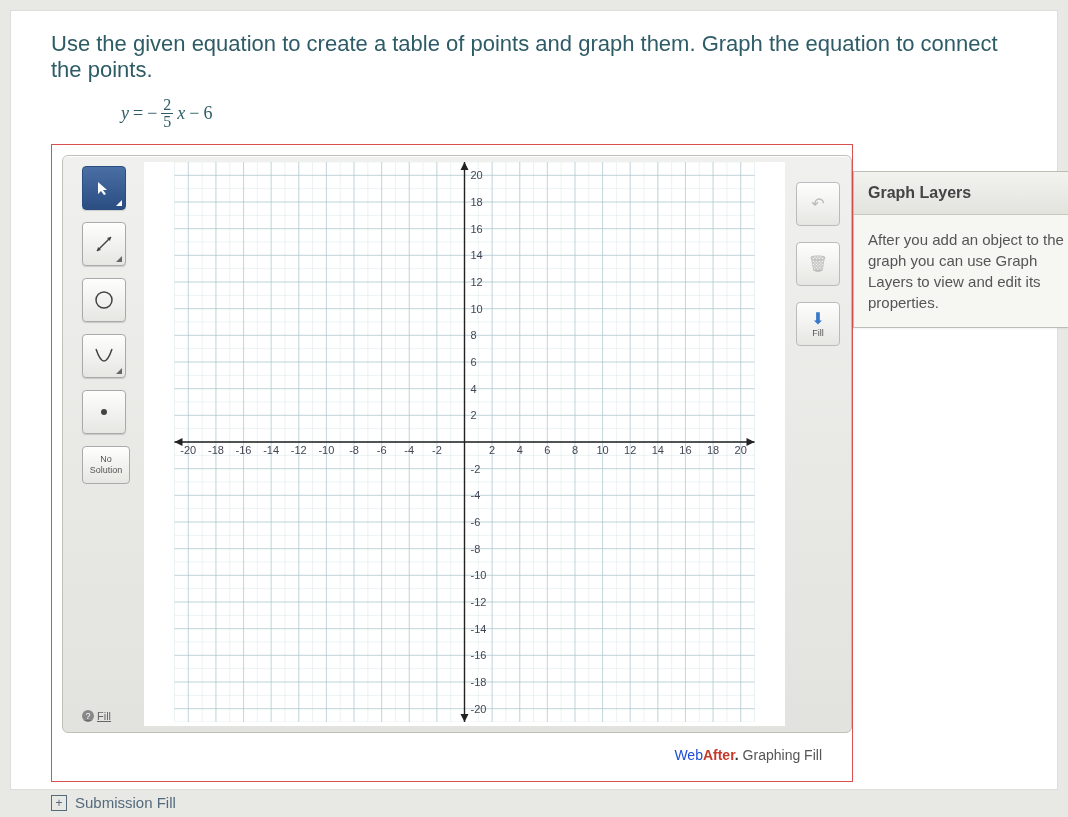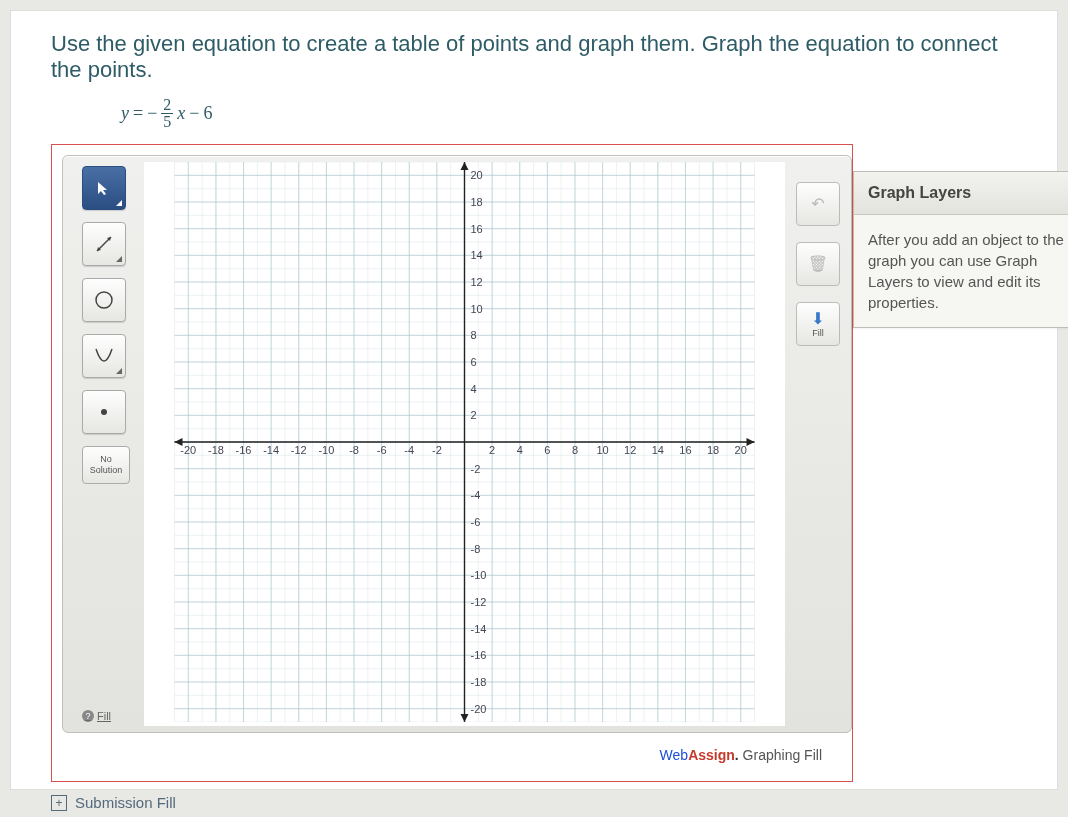--- a/index.html
+++ b/index.html
@@ -435,21 +435,21 @@
         <div class="rt-btn disabled">
           <span class="glyph">🗑</span>
         </div>
         <div class="rt-btn">
           <span class="glyph" style="color:#3a78c8">⬇</span>
           <span style="color:#555">Fill</span>
         </div>
       </div>
     </div>
     <div class="branding">
-      <span class="wa1">Web</span><span class="wa2">Assign</span><span class="wa3">.</span><span class="tool"> Graphing Fill</span>
+      <span class="wa1">Web</span><span class="wa2">After</span><span class="wa3">.</span><span class="tool"> Graphing Fill</span>
     </div>
   </div>
 
   <div class="layers-panel">
     <div class="layers-header">Graph Layers</div>
     <div class="layers-body">After you add an object to the graph you can use Graph Layers to view and edit its properties.</div>
   </div>
 
   <div class="subm">
     <span class="plus">+</span>

